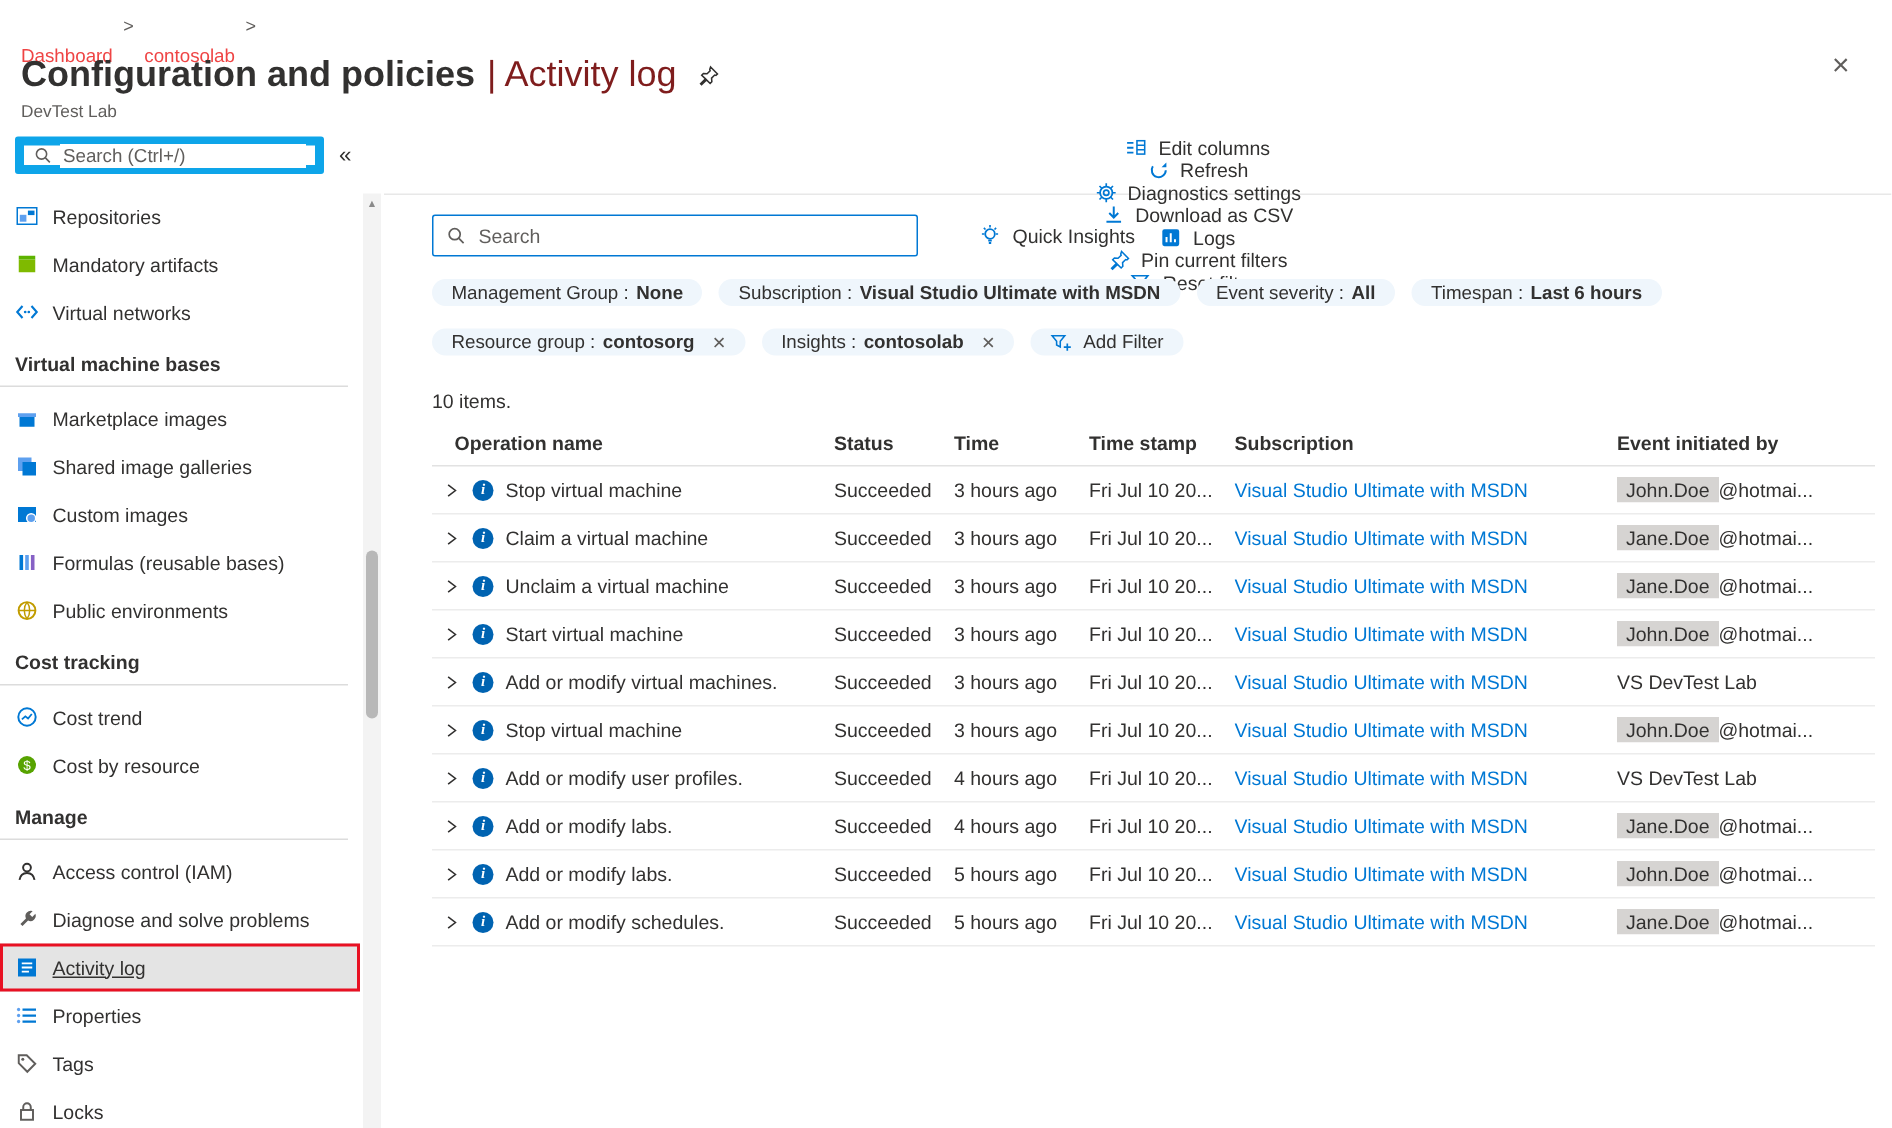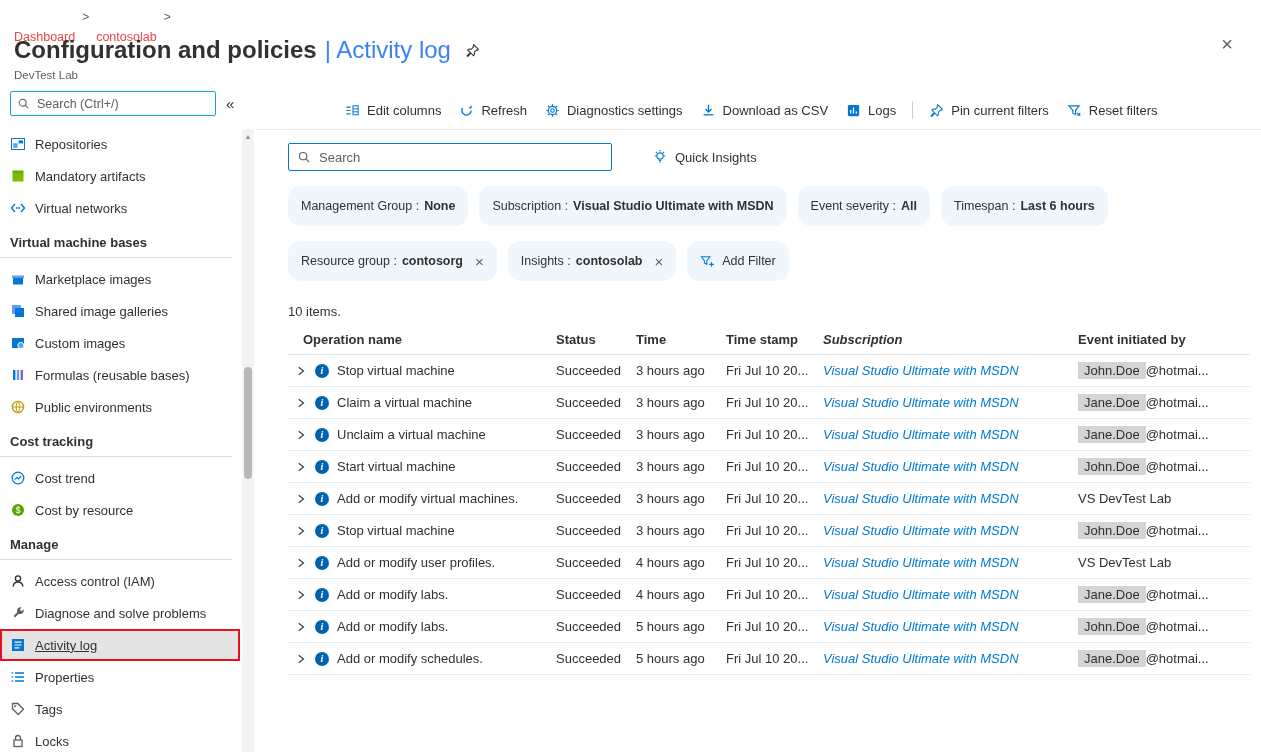--- a/index.html
+++ b/index.html
@@ -11,81 +11,81 @@
   svg { display:block; }
 
   
   .top { padding:8px 0 0 14px; position:relative; }
   .crumb { font-size:12.5px; height:18px; display:flex; align-items:center; }
   .crumb a { color:#ef4444; text-decoration:none; cursor:pointer;margin-top:40px; }
   .crumb .sep { color:#605e5c; margin:0 7px; font-size:12px; }
   .title-row { display:flex; align-items:center; margin-top:8px; height:32px; }
   .title-row h1 { margin:0; font-size:24px; font-weight:400; display:flex; gap:8px; align-items:baseline; }
   .title-row .t1 { font-weight:700; }
-  .title-row .t2 { font-weight:400; color:#3b82f6; }
+  .title-row .t2 { font-weight:400; color:#7f1d1d; }
   .title-pin { margin-left:14px; cursor:pointer; }
   .close-btn { position:absolute; top:34px; right:28px; font-size:20px; color:#605e5c; cursor:pointer; line-height:1; }
   .subtitle { font-size:11.5px; color:#605e5c; margin-top:3px; }
 
   
   .content { display:flex; margin-top:10px; height:664px; }
 
   
   .sidebar { width:256px; position:relative; flex:none; }
   .search-row { display:flex; align-items:center; padding-left:10px; gap:6px; }
-  .sb-search { width:206px; height:25px; border:1px solid #0ea5e9; border-radius:2px;
+  .sb-search { width:206px; height:25px; border:6px solid #0ea5e9; border-radius:2px;
                display:flex; align-items:center; padding:0 6px; gap:5px; background:#fff; }
   .sb-search input { border:none; outline:none; width:100%; font-size:12.5px; font-family:inherit; color:#323130; }
   .sb-search input::placeholder { color:#605e5c; }
   .collapse-btn { border:none; background:none; font-size:15px; color:#323130; cursor:pointer; padding:0 4px; }
   .menu { margin-top:12px; }
   .mi { height:32px; display:flex; align-items:center; gap:9px; padding-left:10px; cursor:pointer;
         width:240px; }
   .mi .ic { width:16px; flex:none; }
   .mi.selected { background:#e4e4e4; border:2px solid #e81123; padding-left:8px;text-decoration:underline; }
   .mh { font-weight:700; padding:11px 10px 7px 10px; width:232px; border-bottom:1px solid #dcdcdc; margin-bottom:5px; }
 
   .sb-scroll { position:absolute; right:2px; top:38px; bottom:0; width:12px; background:#f3f3f3; }
   .sb-up { text-align:center; font-size:7px; color:#8a8a8a; padding-top:4px; cursor:pointer; }
   .sb-thumb { position:absolute; top:238px; left:2px; width:8px; height:112px; background:#b8b8b8; border-radius:4px; cursor:grab; }
 
   
   .main { flex:1; min-width:0; }
   .toolbar-wrap { border-bottom:1px solid #e8e8e8; }
-  .toolbar { display:flex; align-items:center; height:38px; margin-left:80px; }
+  .toolbar { display:flex; align-items:center; height:38px; margin-left:80px;flex-direction:column; }
   .tb { display:flex; align-items:center; gap:7px; padding:0 9px; height:28px; cursor:pointer; color:#323130; white-space:nowrap; }
   .tb-sep { width:1px; height:18px; background:#cfcdcb; margin:0 7px; }
 
   .main-body { padding-left:32px; }
   .search2-row { display:flex; align-items:center; margin-top:13px; }
   .big-search { width:324px; height:28px; border:1.5px solid #0078d4; border-radius:2px;
                 display:flex; align-items:center; padding:0 8px; gap:6px; }
   .big-search input { border:none; outline:none; width:100%; font-size:13px; font-family:inherit; color:#323130; }
   .big-search input::placeholder { color:#605e5c; }
   .qi { display:flex; align-items:center; gap:7px; margin-left:40px; cursor:pointer; }
 
   .pill-row { display:flex; align-items:center; gap:11px; margin-top:15px; }
-  .pill { background:#eff6fc; border-radius:13px; height:40px; display:flex; align-items:center;
+  .pill { background:#eff6fc; border-radius:13px; height:18px; display:flex; align-items:center;
           padding:0 13px; font-size:12.5px; gap:5px; cursor:pointer; white-space:nowrap; }
   .pill b { font-weight:700; }
   .pill .x { margin-left:7px; font-size:15px; color:#605e5c; line-height:1; cursor:pointer; }
   .pill.add { gap:7px; }
 
   .items-count { margin:23px 0 6px 0; }
 
   .tbl { width:962px; }
   .thead, .trow { display:flex; align-items:center; }
   .thead { height:30px; font-weight:700; border-bottom:1px solid #e2e2e2; }
   .trow { height:32px; border-bottom:1px solid #ececec; cursor:pointer; }
   .c-op { width:268px; flex:none; display:flex; align-items:center; gap:8px; padding-left:7px; overflow:hidden; white-space:nowrap; }
   .thead .c-op { padding-left:15px; }
   .c-st { width:80px;  flex:none; white-space:nowrap; overflow:hidden; }
   .c-tm { width:90px;  flex:none; white-space:nowrap; overflow:hidden; }
   .c-ts { width:97px;  flex:none; white-space:nowrap; overflow:hidden; }
-  .c-su { width:255px; flex:none; white-space:nowrap; overflow:hidden;font-style:italic; }
+  .c-su { width:255px; flex:none; white-space:nowrap; overflow:hidden; }
   .c-su a { color:#0078d4; text-decoration:none; cursor:pointer; }
   .c-in { flex:1; min-width:0; white-space:nowrap; overflow:hidden; display:flex; align-items:center; }
   .c-in .nm.redact { background:#d6d4d2; min-width:64px; text-align:center; padding:1px 6px; }
 
   .chev { flex:none; display:flex; }
   .info-dot { flex:none; width:14px; height:14px; border-radius:50%; background:#0063b1; color:#fff;
               display:inline-flex; align-items:center; justify-content:center;
               font-size:10px; font-weight:700; font-family:"Liberation Serif", serif; font-style:italic; }
   .info-dot::before { content:"i"; }
 </style>

